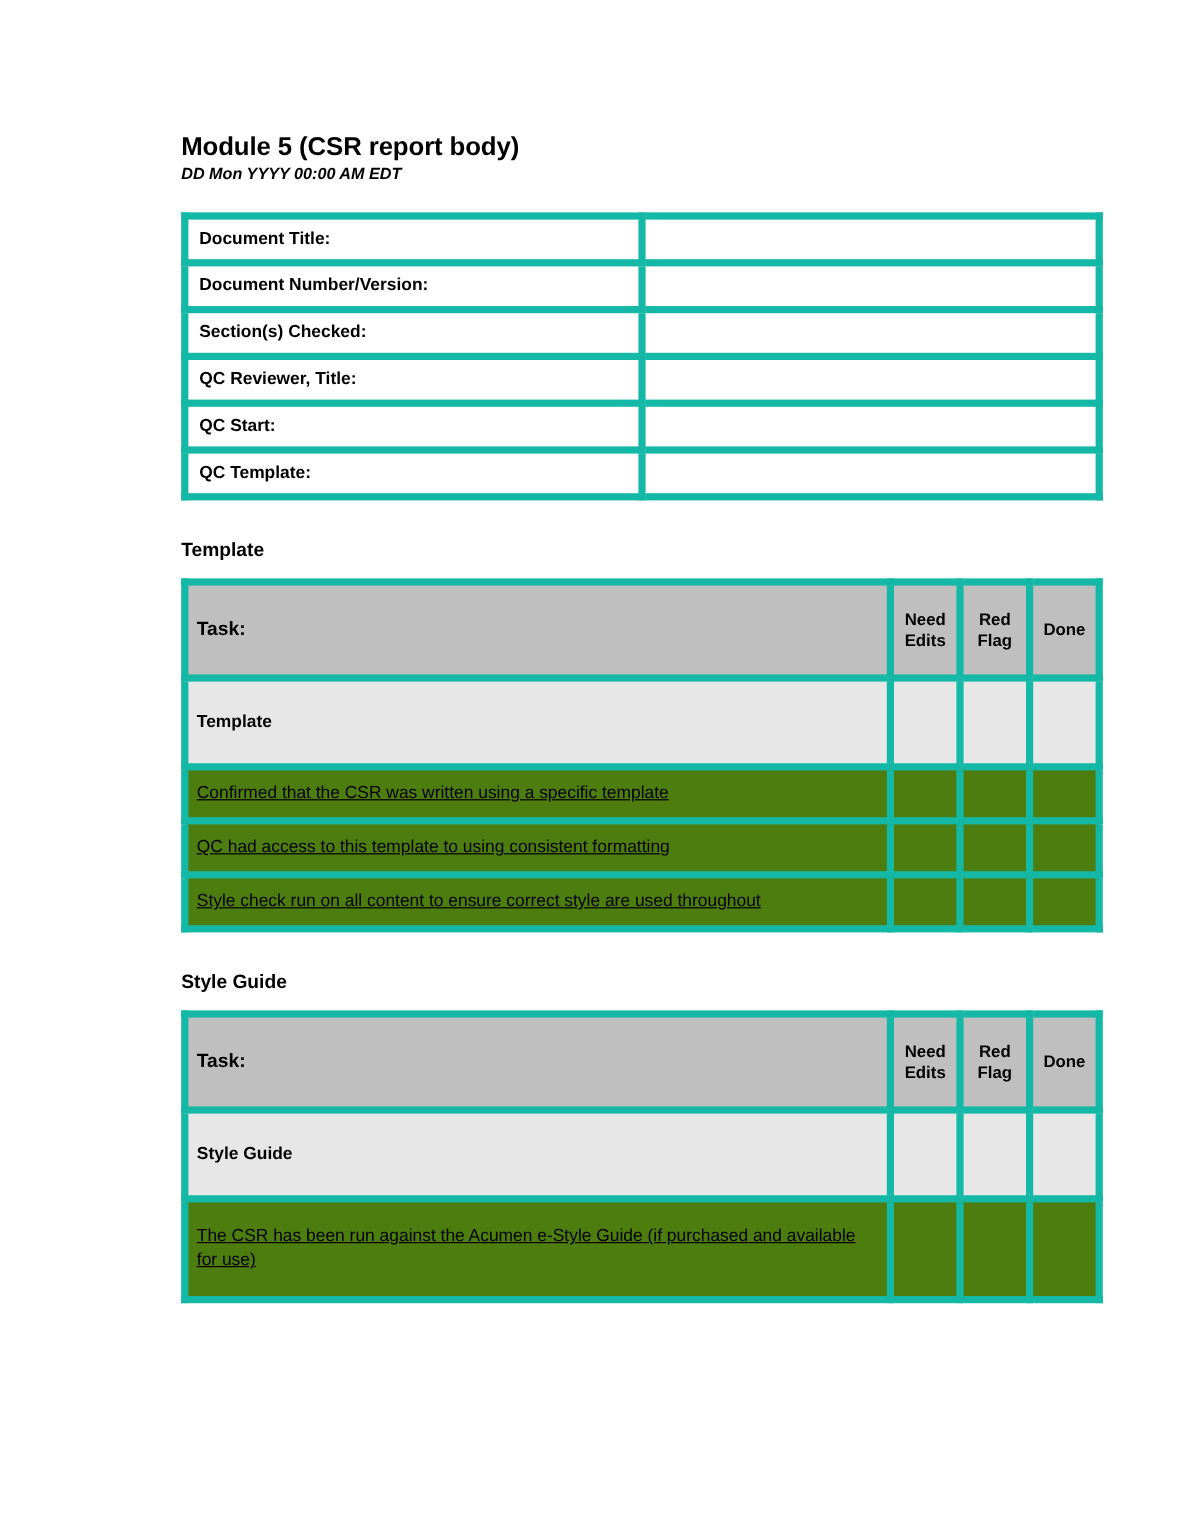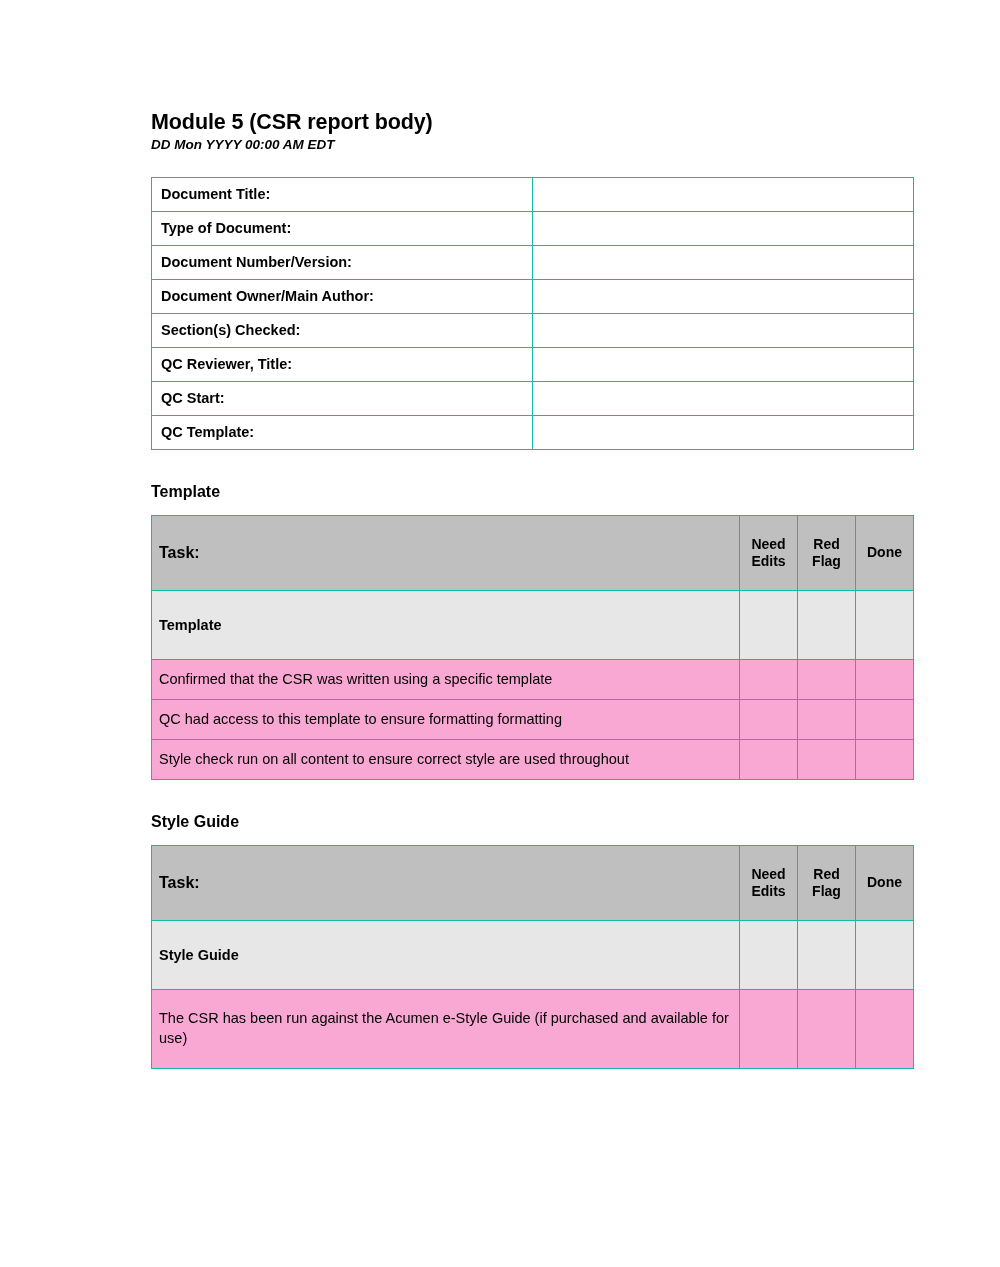--- a/index.html
+++ b/index.html
@@ -47,21 +47,21 @@
     margin: 0;
   }
 
   
   table {
     border-collapse: collapse;
     width: 762px;
     table-layout: fixed;
   }
   table td, table th {
-    border: 1px solid #14b8a6;
+    border: 6px solid #14b8a6;
     padding: 0;
     vertical-align: middle;
     font-size: 14.5px;
     font-weight: normal;
     text-align: left;
   }
 
   
   .meta-table {
     margin-top: 24px;
@@ -117,21 +117,22 @@
     height: 68px;
   }
   .check-table tr.subsection td.task-cell {
     font-weight: bold;
     padding-left: 7px;
     font-size: 14.5px;
     vertical-align: middle;
   }
 
   .check-table tr.task-row td {
-    background: #f9a8d4;
+    background: #4d7c0f;
+    text-decoration: underline;
   }
   .check-table tr.task-row td.task-cell {
     padding: 8px 10px 9px 7px;
     font-size: 14.5px;
     line-height: 1.38;
     vertical-align: middle;
   }
   .check-table tr.task-row.one-line td { height: 39px; }
   .check-table tr.task-row.one-line td.task-cell { padding-top: 0; padding-bottom: 0; }
   .check-table tr.task-row.two-line td { height: 61px; }
@@ -151,29 +152,21 @@
       <colgroup>
         <col style="width:381px">
         <col style="width:381px">
       </colgroup>
       <tbody>
         <tr>
           <td class="label">Document Title:</td>
           <td class="value"></td>
         </tr>
         <tr>
-          <td class="label">Type of Document:</td>
-          <td class="value"></td>
-        </tr>
-        <tr>
           <td class="label">Document Number/Version:</td>
-          <td class="value"></td>
-        </tr>
-        <tr>
-          <td class="label">Document Owner/Main Author:</td>
           <td class="value"></td>
         </tr>
         <tr>
           <td class="label">Section(s) Checked:</td>
           <td class="value"></td>
         </tr>
         <tr>
           <td class="label">QC Reviewer, Title:</td>
           <td class="value"></td>
         </tr>
@@ -218,21 +211,21 @@
           <td class="mark-cell"></td>
           <td class="mark-cell"></td>
         </tr>
         <tr class="task-row one-line">
           <td class="task-cell">Confirmed that the CSR was written using a specific template</td>
           <td class="mark-cell"></td>
           <td class="mark-cell"></td>
           <td class="mark-cell"></td>
         </tr>
         <tr class="task-row one-line">
-          <td class="task-cell">QC had access to this template to ensure formatting formatting</td>
+          <td class="task-cell">QC had access to this template to using consistent formatting</td>
           <td class="mark-cell"></td>
           <td class="mark-cell"></td>
           <td class="mark-cell"></td>
         </tr>
         <tr class="task-row one-line">
           <td class="task-cell">Style check run on all content to ensure correct style are used throughout</td>
           <td class="mark-cell"></td>
           <td class="mark-cell"></td>
           <td class="mark-cell"></td>
         </tr>

